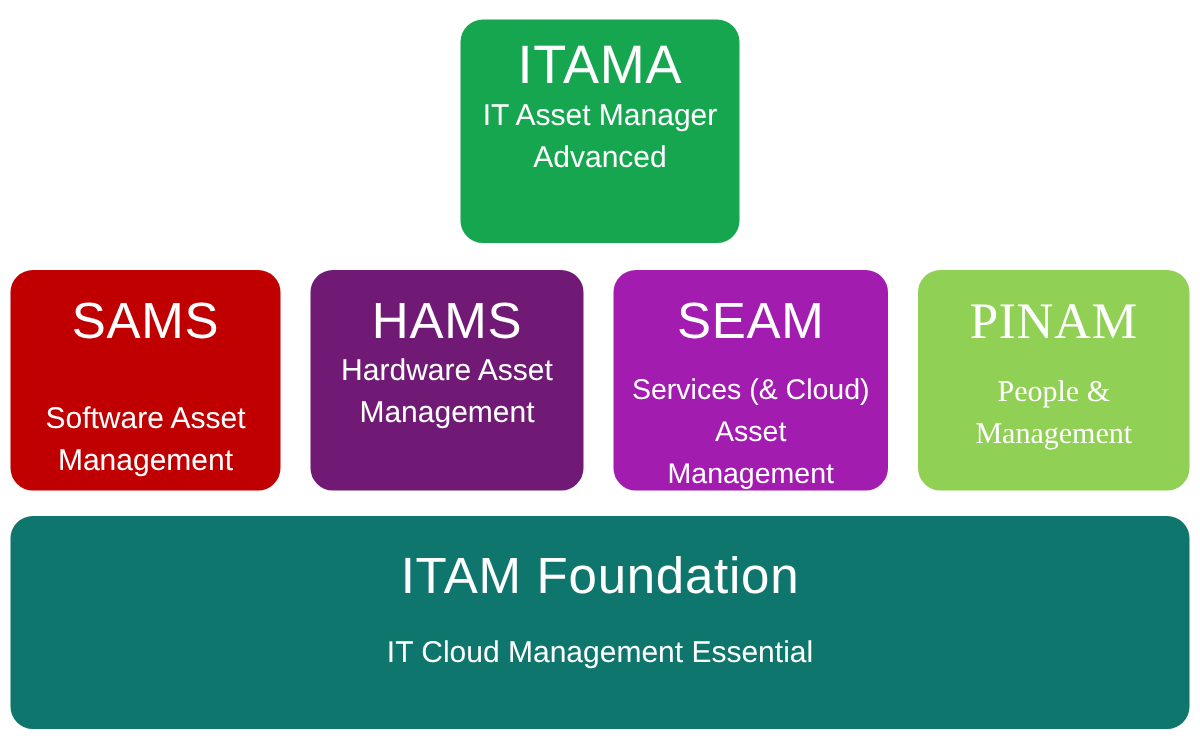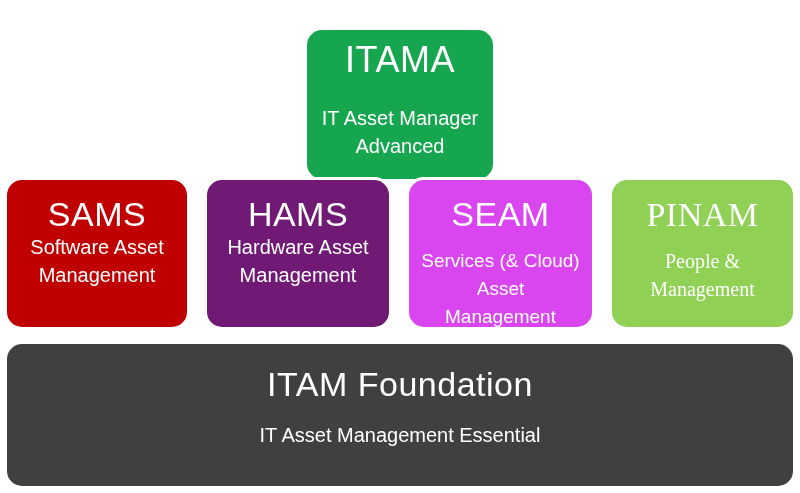--- a/index.html
+++ b/index.html
@@ -32,23 +32,23 @@
     letter-spacing: 0.5px;
     white-space: nowrap;
   }
   .desc {
     font-size: 20px;
     line-height: 28px;
   }
   .desc .line { white-space: nowrap; }
 
   
-  .b-itama   { left: 304px; top: 27px;  width: 192px; height: 155px; }
+  .b-itama   { left: 304px; top: 10px;  width: 192px; height: 155px; }
   .b-itama .acronym { margin-top: 10px; font-size: 36px; }
-  .b-itama .desc    { margin-top: 24px; }
+  .b-itama .desc    { margin-top: 0; }
 
   
   .b-sams    { left: 4px;   top: 177px; width: 186px; height: 153px; }
   .b-hams    { left: 204px; top: 177px; width: 188px; height: 153px; }
   .b-seam    { left: 406px; top: 177px; width: 189px; height: 153px; }
   .b-pinam   { left: 609px; top: 177px; width: 187px; height: 153px; }
   .b-sams .acronym, .b-hams .acronym, .b-seam .acronym, .b-pinam .acronym { margin-top: 16px; }
   .b-sams .desc, .b-hams .desc { }
   .b-seam .desc, .b-pinam .desc { margin-top: 14px; }
   .b-seam .desc { font-size: 19px; }
@@ -64,53 +64,53 @@
 <div class="canvas">
 
   <div class="block b-itama" style="background-color: rgb(22, 166, 79);">
     <div class="acronym">ITAMA</div>
     <div class="desc">
       <div class="line">IT Asset Manager</div>
       <div class="line">Advanced</div>
     </div>
   </div>
 
-  <div class="block b-sams" style="background-color: rgb(192, 0, 0);">
+  <div class="block b-sams" style="background-color: rgb(192, 0, 0); gap: 32px;">
     <div class="acronym">SAMS</div>
     <div class="desc">
       <div class="line">Software Asset</div>
       <div class="line">Management</div>
     </div>
   </div>
 
   <div class="block b-hams" style="background-color: #701a75;">
     <div class="acronym">HAMS</div>
     <div class="desc">
       <div class="line">Hardware Asset</div>
       <div class="line">Management</div>
     </div>
   </div>
 
-  <div class="block b-seam" style="background-color: #d946ef;">
+  <div class="block b-seam" style="background-color: #a21caf;">
     <div class="acronym">SEAM</div>
     <div class="desc">
       <div class="line">Services (&amp; Cloud)</div>
       <div class="line">Asset</div>
       <div class="line">Management</div>
     </div>
   </div>
 
   <div class="block b-pinam" style="background-color: rgb(143, 208, 85); font-family: Liberation Serif, serif;">
     <div class="acronym">PINAM</div>
     <div class="desc">
       <div class="line">People &amp;</div>
       <div class="line">Management</div>
     </div>
   </div>
 
-  <div class="block b-foundation" style="background-color: #404040;">
+  <div class="block b-foundation" style="background-color: #0f766e;">
     <div class="acronym">ITAM Foundation</div>
     <div class="desc">
-      <div class="line">IT Asset Management Essential</div>
+      <div class="line">IT Cloud Management Essential</div>
     </div>
   </div>
 
 </div>
 
 </body></html>

